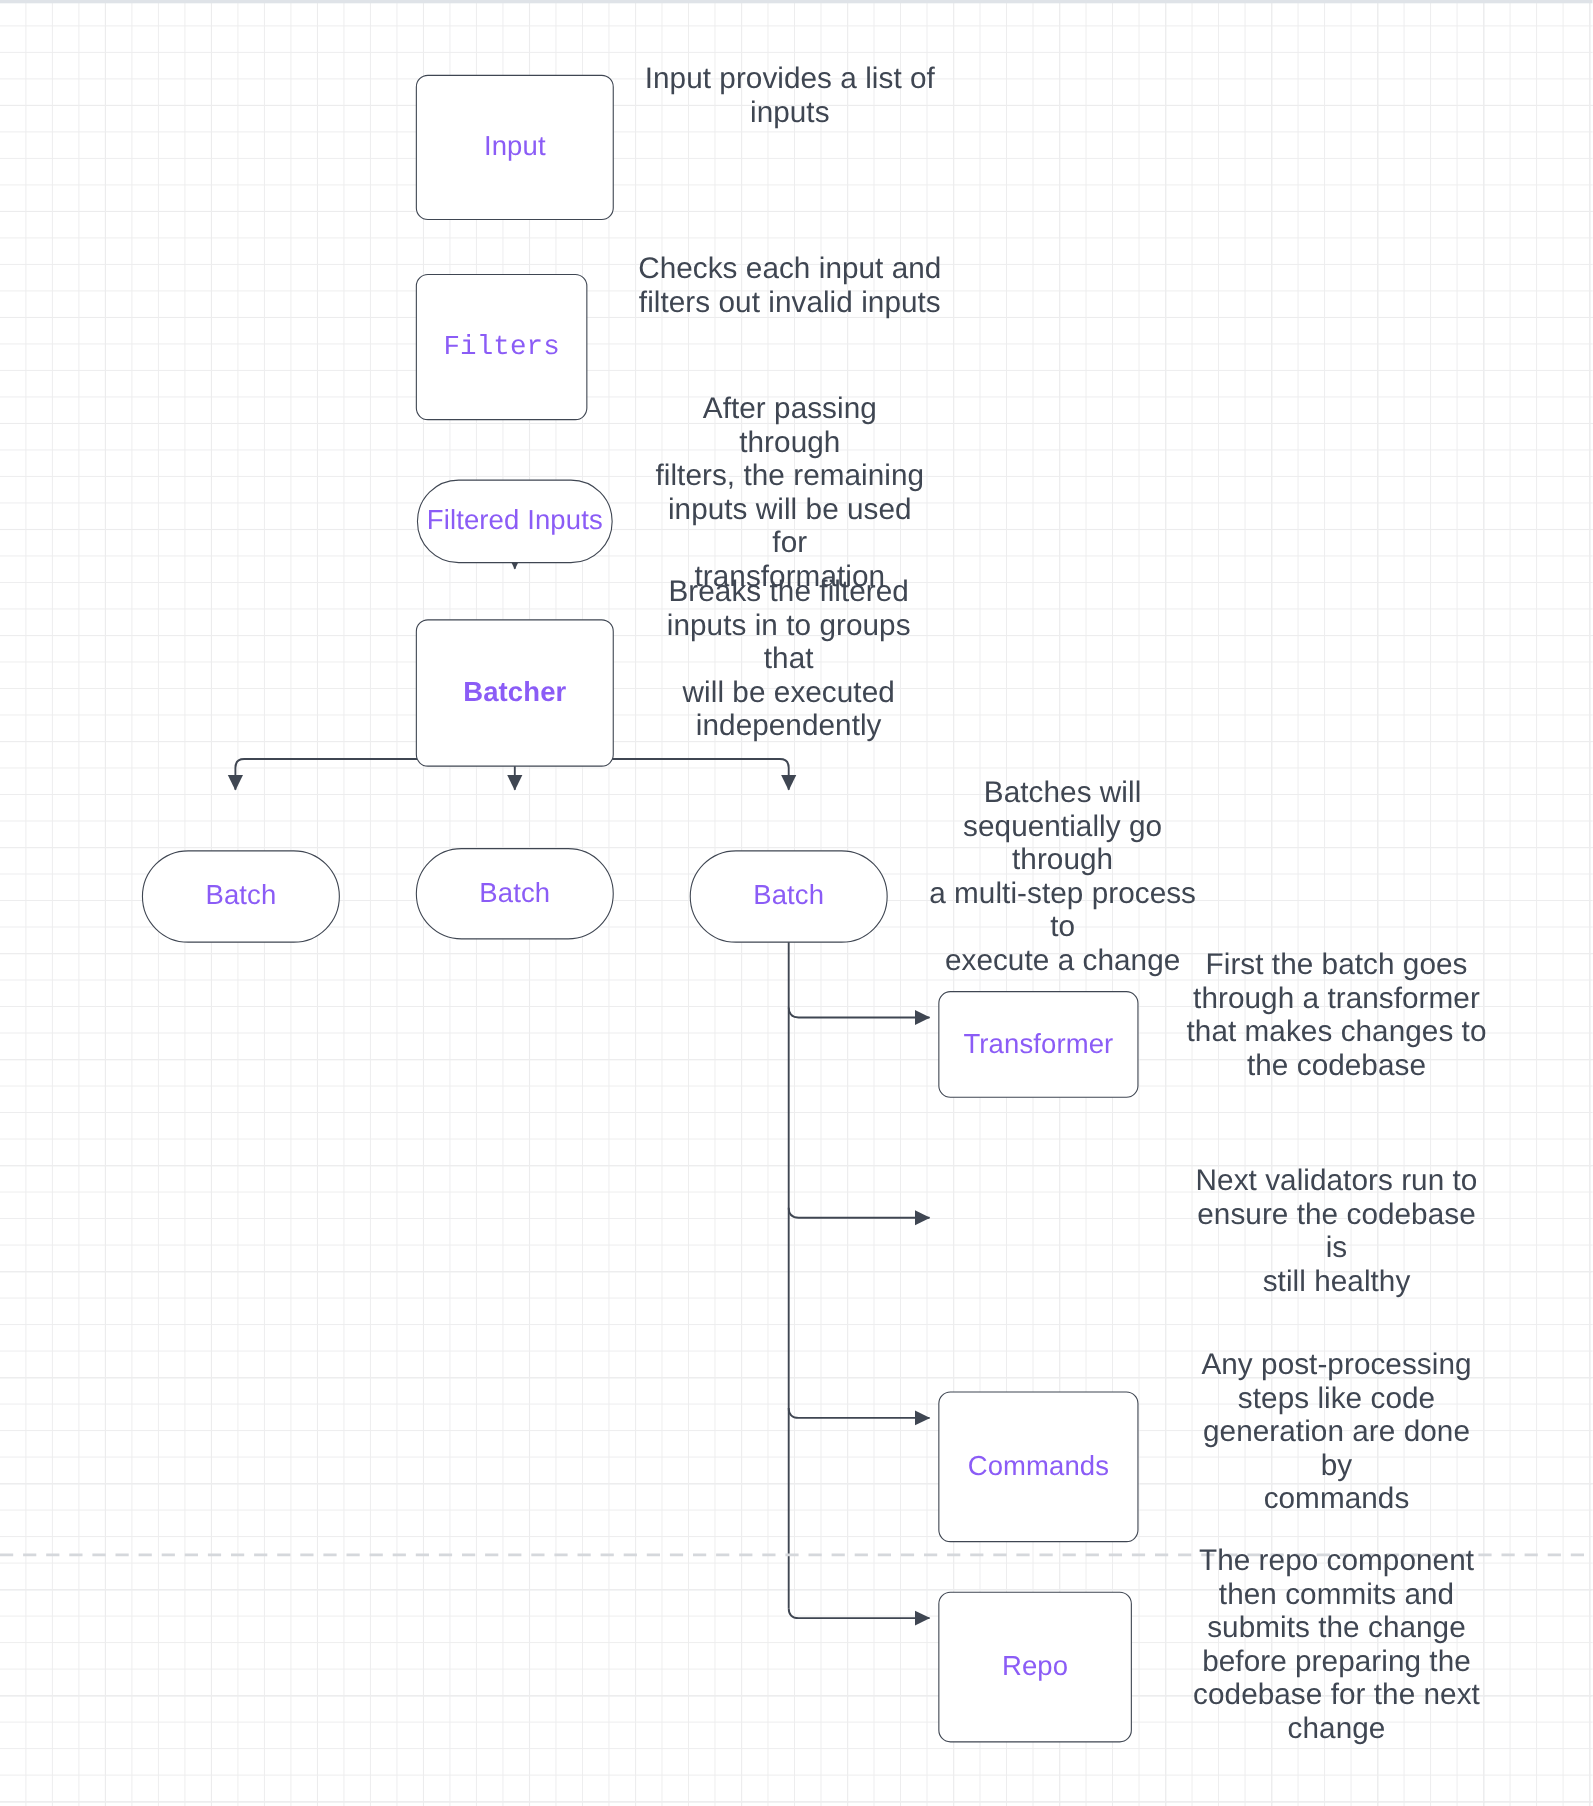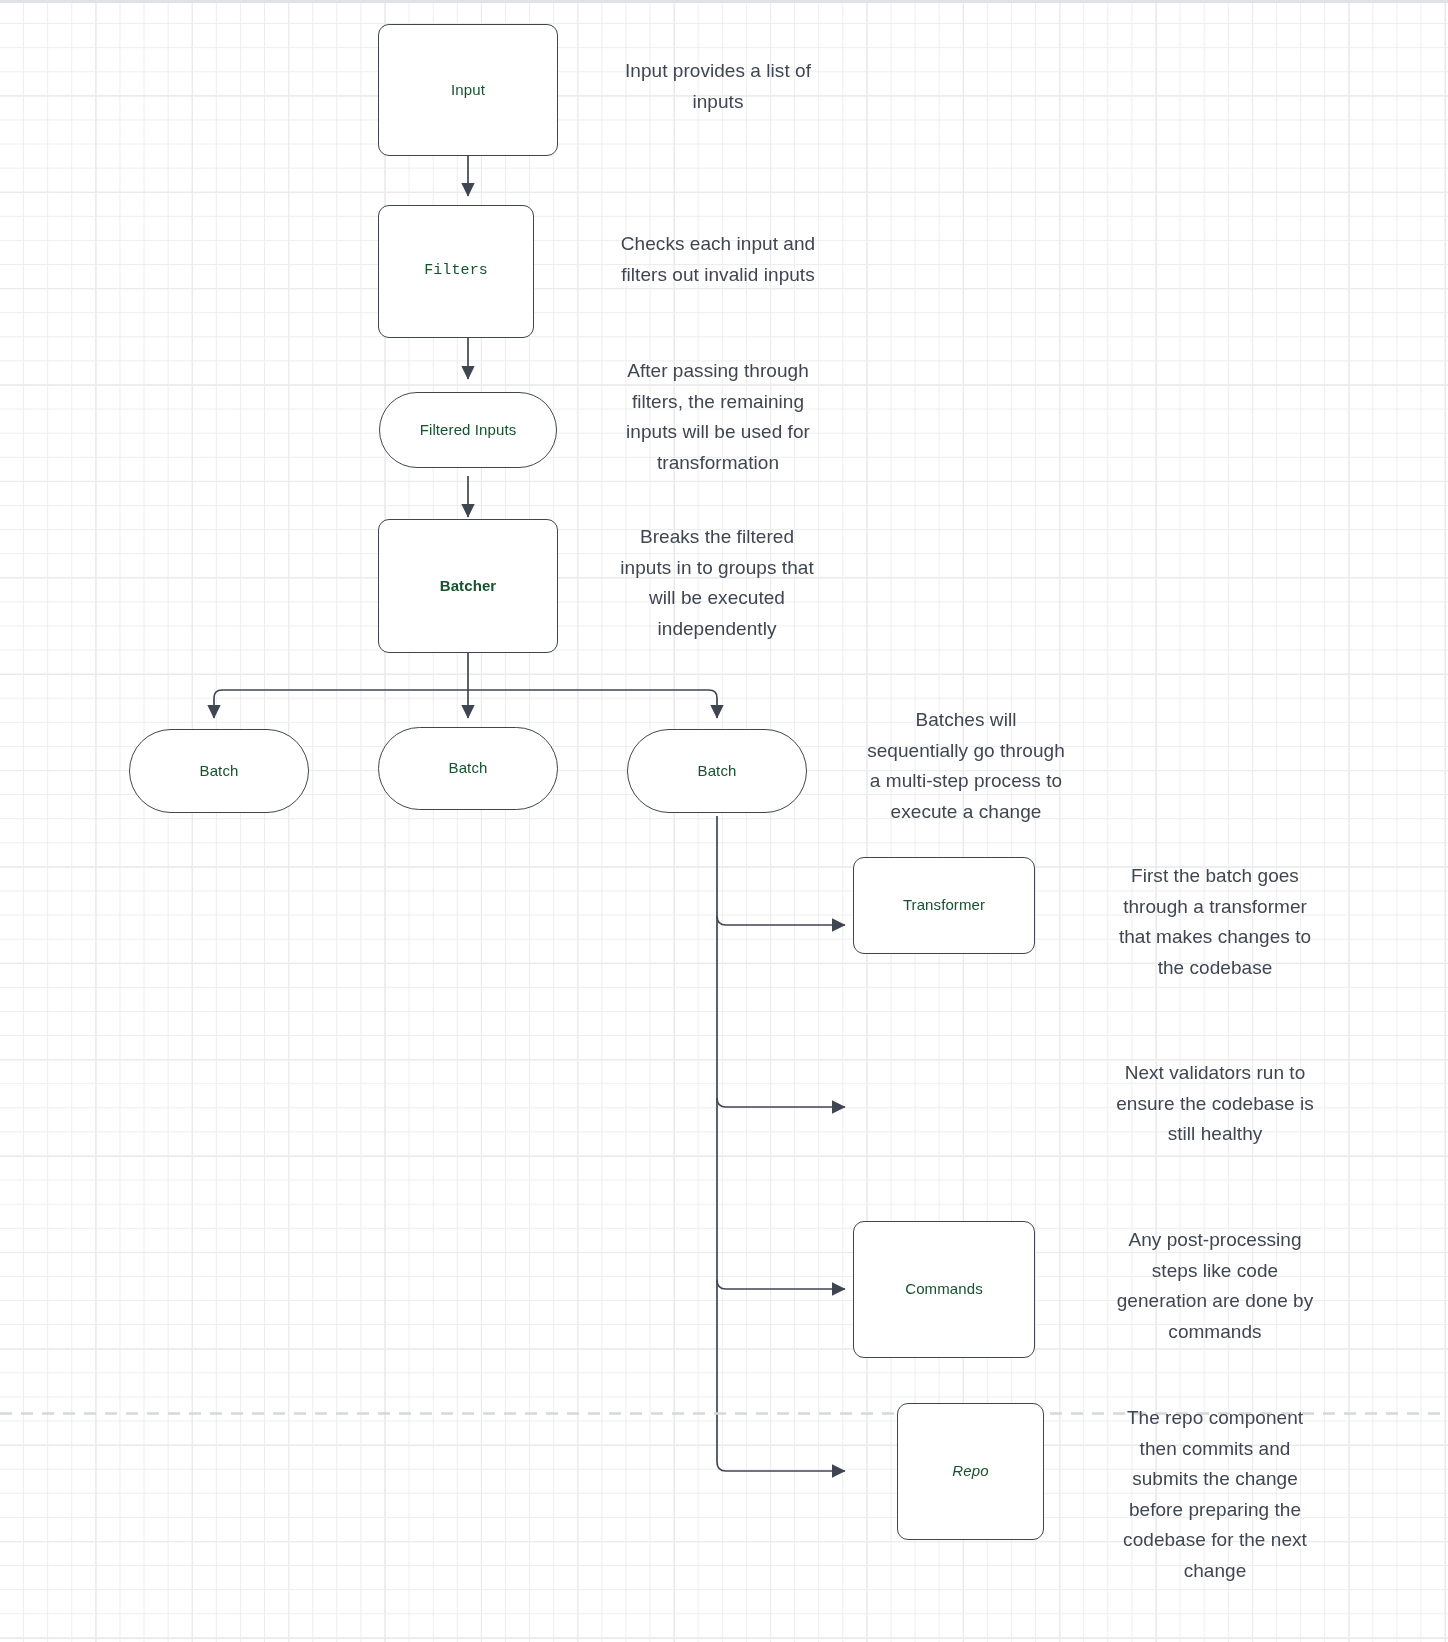--- a/index.html
+++ b/index.html
@@ -44,33 +44,34 @@
   }
 
   .node {
     position: absolute;
     box-sizing: border-box;
     background: #ffffff;
     border: 1.6px solid #3f4652;
     display: flex;
     align-items: center;
     justify-content: center;
-    color: #14532d;
-    font-size: 15px;
+    color: #8b5cf6;
+    font-size: 25px;
     line-height: 1.25;
     text-align: center;
     letter-spacing: 0.1px;
+    margin-top: 44px;
   }
   .node.rect { border-radius: 11px; }
   .node.stadium { border-radius: 999px; }
 
   .note {
     position: absolute;
     color: #3f4652;
-    font-size: 19px;
+    font-size: 27px;
     line-height: 30.5px;
     text-align: center;
     letter-spacing: 0.05px;
     white-space: pre-line;
   }
 </style>
 </head>
 <body>
 
 <div id="canvas">
@@ -123,21 +124,21 @@
 
   <div class="node stadium" style="left:378px; top:727px; width:180px; height:83px;">Batch</div>
 
   <div class="node stadium" style="left:627px; top:729px; width:180px; height:84px;">Batch</div>
 
   <div class="node rect" style="left:853px; top:857px; width:182px; height:97px;">Transformer</div>
 
 
   <div class="node rect" style="left:853px; top:1221px; width:182px; height:137px;">Commands</div>
 
-  <div class="node rect" style="left:897px; top:1403px; width:147px; height:137px;font-style:italic;">Repo</div>
+  <div class="node rect" style="left:853px; top:1403px; width:176px; height:137px;">Repo</div>
 
   <div class="note" style="left:575px; top:56px; width:286px;">Input provides a list of
 inputs</div>
 
   <div class="note" style="left:575px; top:229px; width:286px;">Checks each input and
 filters out invalid inputs</div>
 
   <div class="note" style="left:590px; top:356px; width:256px;">After passing through
 filters, the remaining
 inputs will be used for

